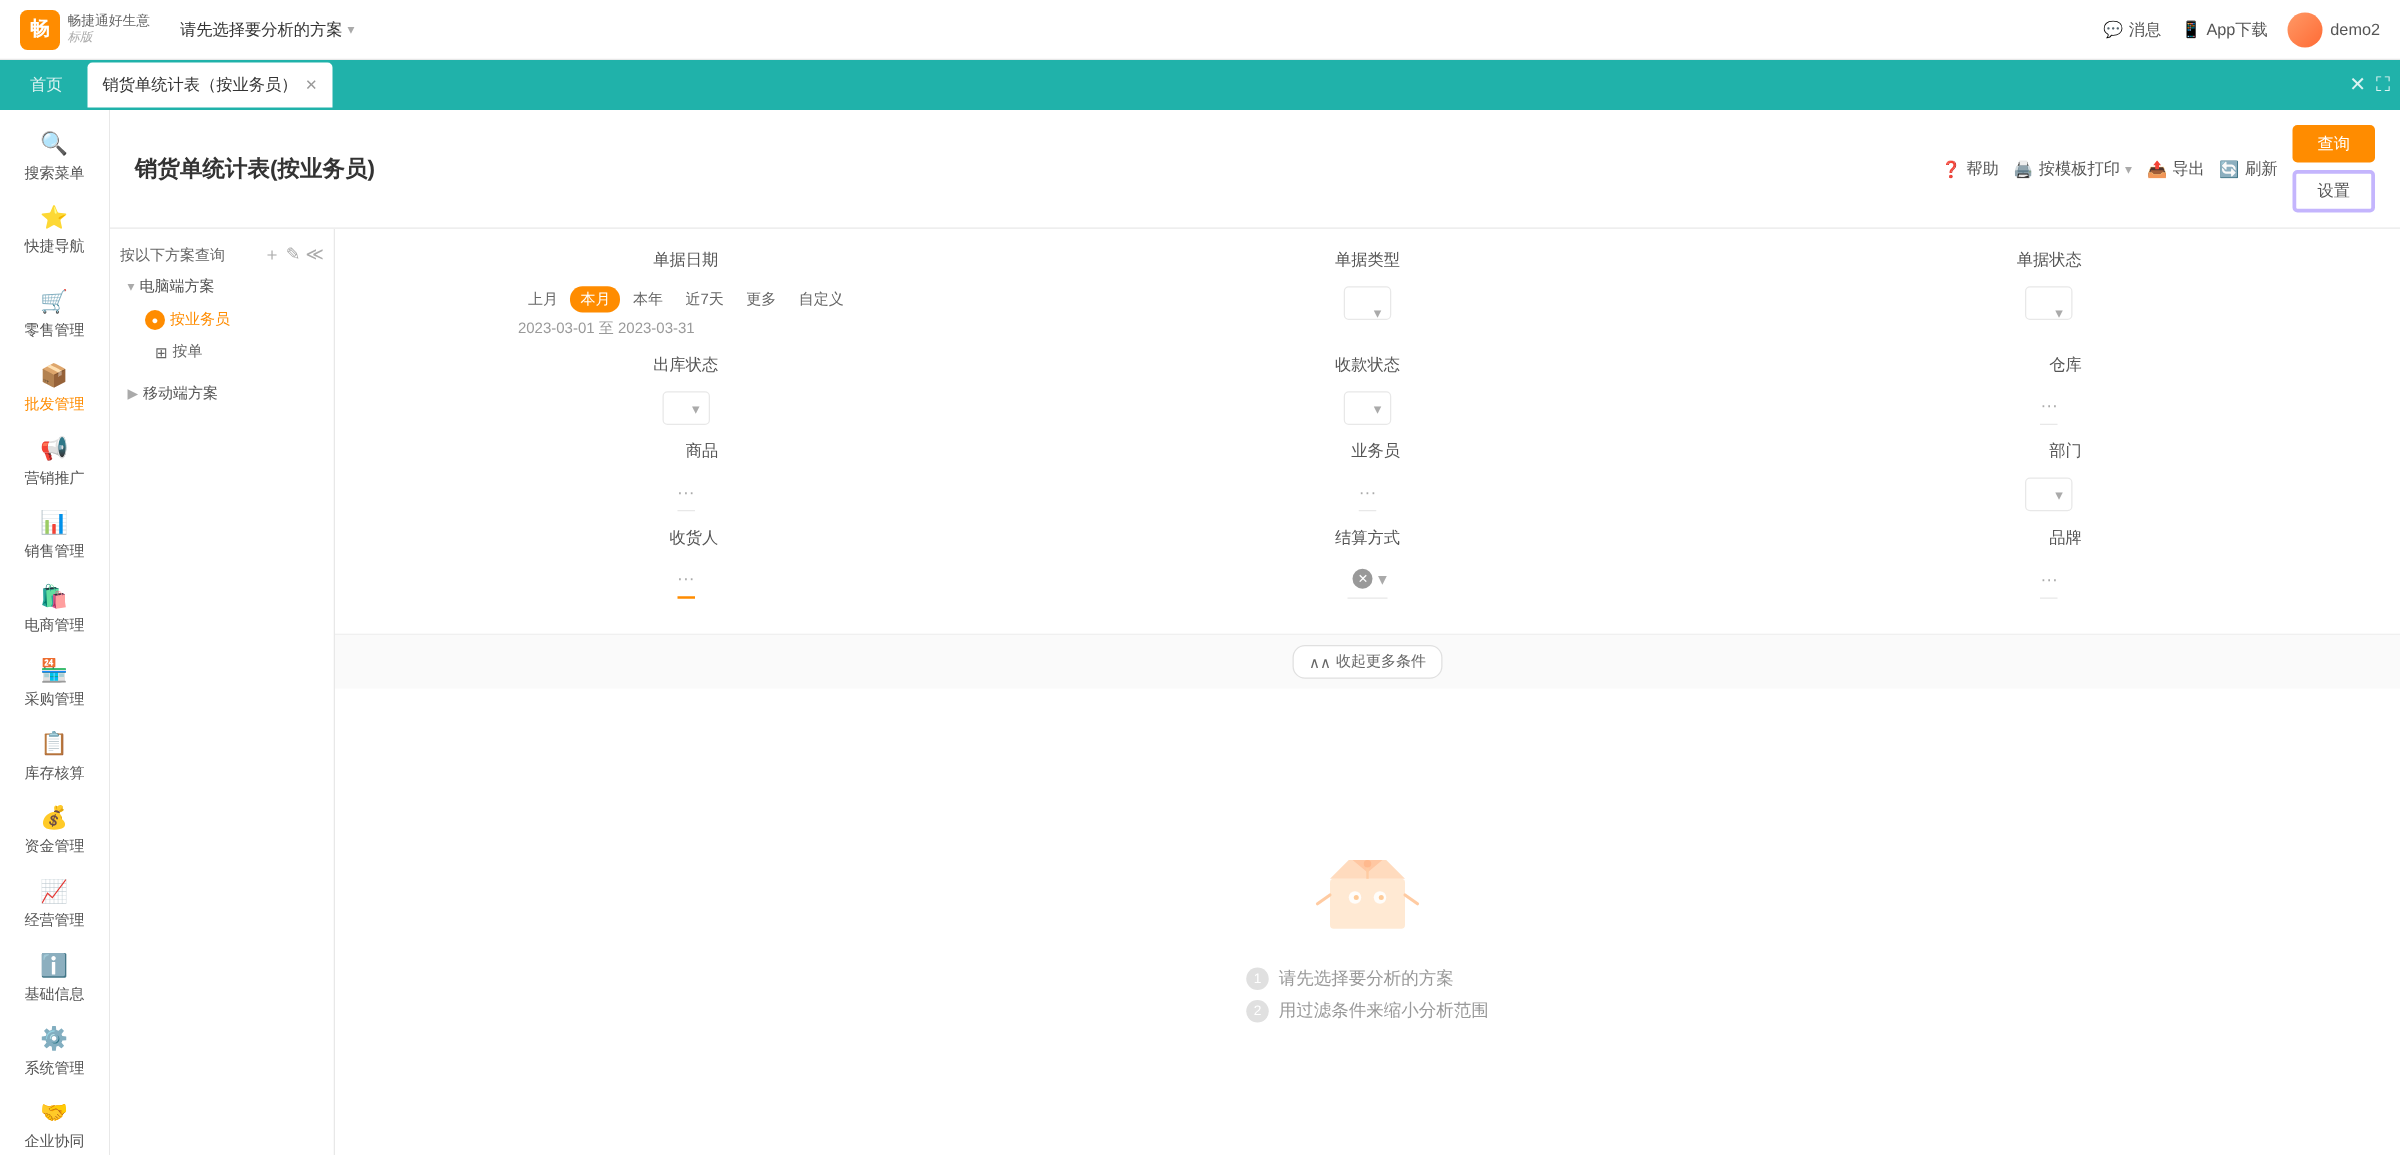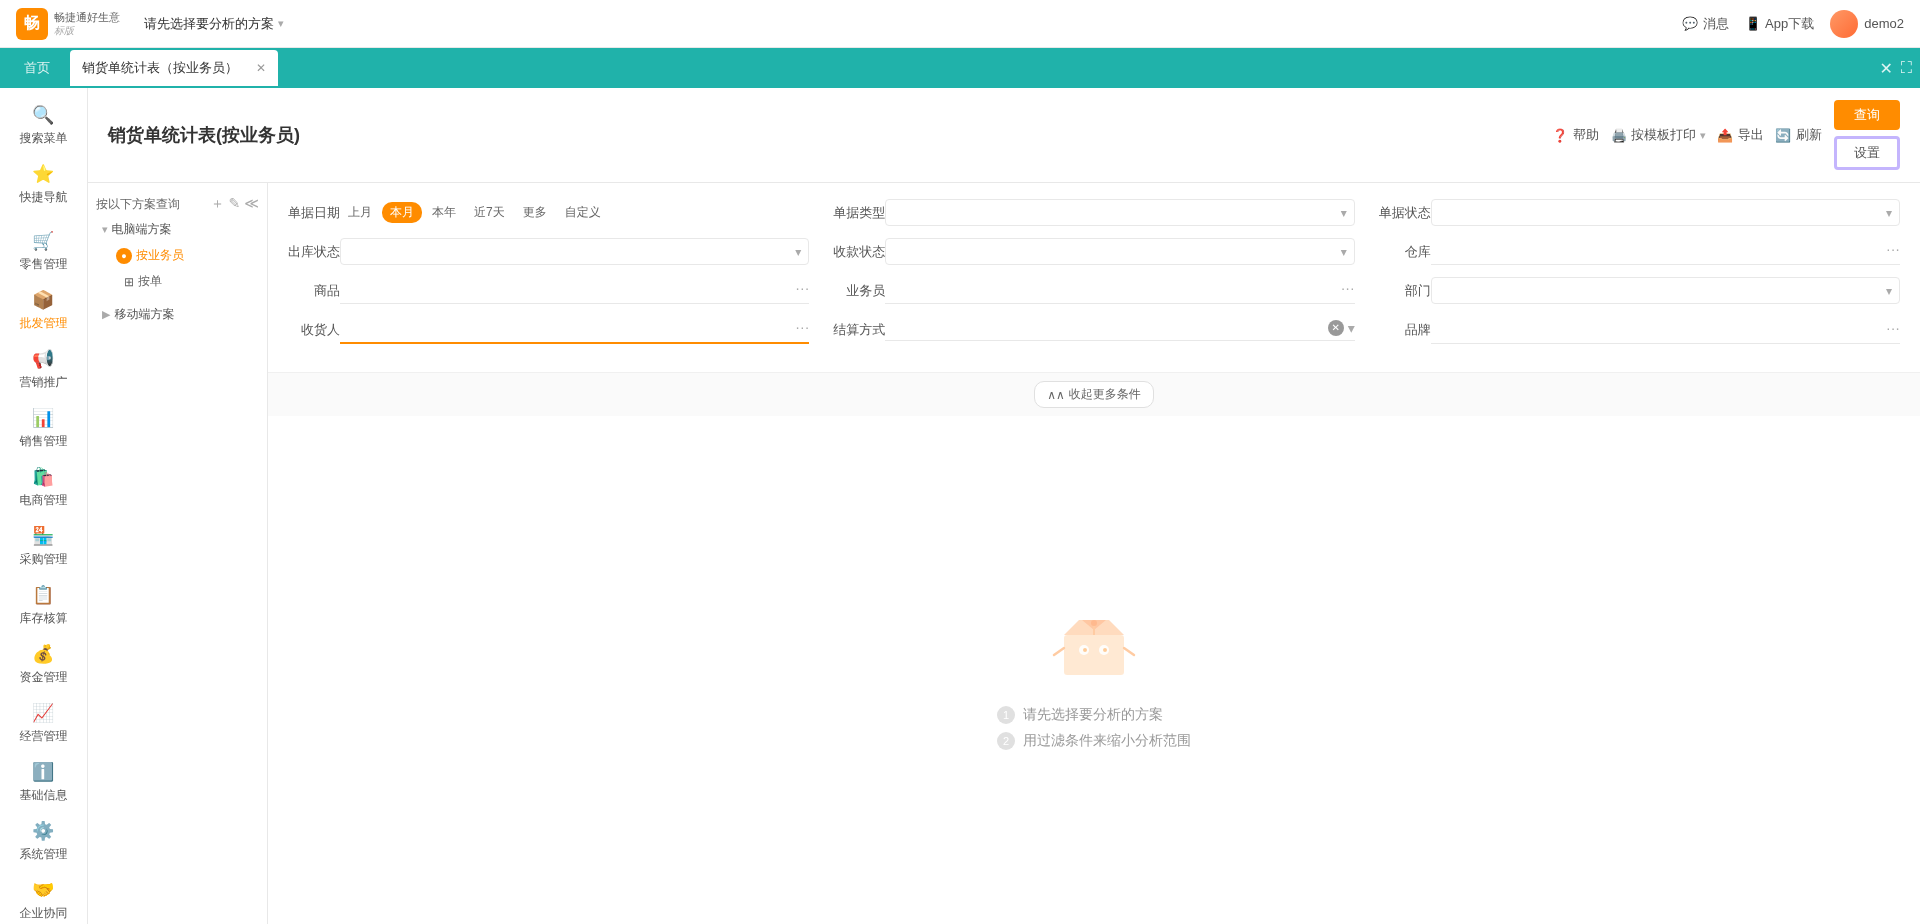--- a/index.html
+++ b/index.html
@@ -12,21 +12,21 @@
     .logo-icon { width: 32px; height: 32px; background: #ff8c00; border-radius: 6px; display: flex; align-items: center; justify-content: center; color: white; font-size: 16px; font-weight: bold; }
     .logo-text { font-size: 11px; color: #666; line-height: 1.3; }
     .app-dropdown { display: flex; align-items: center; gap: 4px; font-size: 13px; color: #333; cursor: pointer; margin-left: 16px; }
     .topbar-right { display: flex; align-items: center; gap: 16px; }
     .topbar-action { display: flex; align-items: center; gap: 4px; color: #555; font-size: 13px; cursor: pointer; }
     .avatar-placeholder { width: 28px; height: 28px; border-radius: 50%; background: linear-gradient(135deg, #ff9966, #ff6b35); }
 
     
     .tabbar { height: 40px; background: #20b2aa; display: flex; align-items: center; padding: 0 8px; flex-shrink: 0; }
     .tab-home { padding: 0 16px; height: 24px; display: flex; align-items: center; color: rgba(255,255,255,0.85); font-size: 13px; cursor: pointer; }
-    .tab-item { padding: 0 12px; height: 36px; display: flex; align-items: center; gap: 18px; background: #fff; border-radius: 4px 4px 0 0; color: #333; font-size: 13px; cursor: pointer; margin-left: 4px; }
+    .tab-item { padding: 0 12px; height: 36px; display: flex; align-items: center; gap: 6px; background: #fff; border-radius: 4px 4px 0 0; color: #333; font-size: 13px; cursor: pointer; margin-left: 4px; }
     .tab-item .close-btn { color: #999; font-size: 12px; cursor: pointer; }
     .tabbar-right { margin-left: auto; display: flex; align-items: center; gap: 8px; }
     .tabbar-icon-btn { color: rgba(255,255,255,0.85); cursor: pointer; font-size: 16px; }
 
     
     .main-layout { display: flex; flex: 1; overflow: hidden; }
 
     
     .sidebar { width: 88px; background: #fff; border-right: 1px solid #e8e8e8; display: flex; flex-direction: column; align-items: center; padding: 8px 0; overflow-y: auto; flex-shrink: 0; }
     .sidebar-item { width: 100%; padding: 8px 4px; display: flex; flex-direction: column; align-items: center; gap: 2px; cursor: pointer; color: #555; font-size: 12px; border-radius: 4px; }
@@ -78,21 +78,21 @@
     .tip-num { width: 18px; height: 18px; border-radius: 50%; background: #e0e0e0; color: #fff; display: flex; align-items: center; justify-content: center; font-size: 11px; flex-shrink: 0; }
 
     
     ::-webkit-scrollbar { width: 4px; height: 4px; }
     ::-webkit-scrollbar-track { background: #f1f1f1; }
     ::-webkit-scrollbar-thumb { background: #ccc; border-radius: 2px; }
 
     .filter-area-inner { background: #fff; flex: 1; overflow: hidden; display: flex; flex-direction: column; }
     .filter-content { padding: 16px 20px; }
     .filter-row-grid { display: grid; grid-template-columns: repeat(3, 1fr); gap: 16px 24px; margin-bottom: 12px; }
-    .filter-cell { display: flex; align-items: center; gap: 0; }
+    .filter-cell { display: flex; align-items: center; gap: 12px; flex-direction: column; }
     .filter-cell-label { font-size: 13px; color: #555; white-space: nowrap; flex-shrink: 0; min-width: 52px; text-align: right; }
     .date-quick-btns { display: flex; gap: 2px; align-items: center; }
     .dq-btn { padding: 2px 8px; font-size: 12px; color: #666; cursor: pointer; background: transparent; border: none; border-radius: 10px; }
     .dq-btn.active { background: #ff8c00; color: #fff; }
   </style>
 </head>
 <body>
 
 <div class="topbar">
   <div class="topbar-left">
@@ -275,20 +275,21 @@
               <span class="filter-cell-label">单据日期</span>
               <div style="flex:1;">
                 <div class="date-quick-btns">
                   <button class="dq-btn">上月</button>
                   <button class="dq-btn active">本月</button>
                   <button class="dq-btn">本年</button>
                   <button class="dq-btn">近7天</button>
                   <button class="dq-btn">更多</button>
                   <button class="dq-btn">自定义</button>
                 </div>
+                <div class="date-range">2023-03-01 至 2023-03-31</div>
               </div>
             </div>
 
             <div class="filter-cell">
               <span class="filter-cell-label">单据类型</span>
               <div style="flex:1;position:relative;">
                 <select class="filter-select">
                   <option value=""></option>
                 </select>
                 <span class="select-arrow">▾</span>

